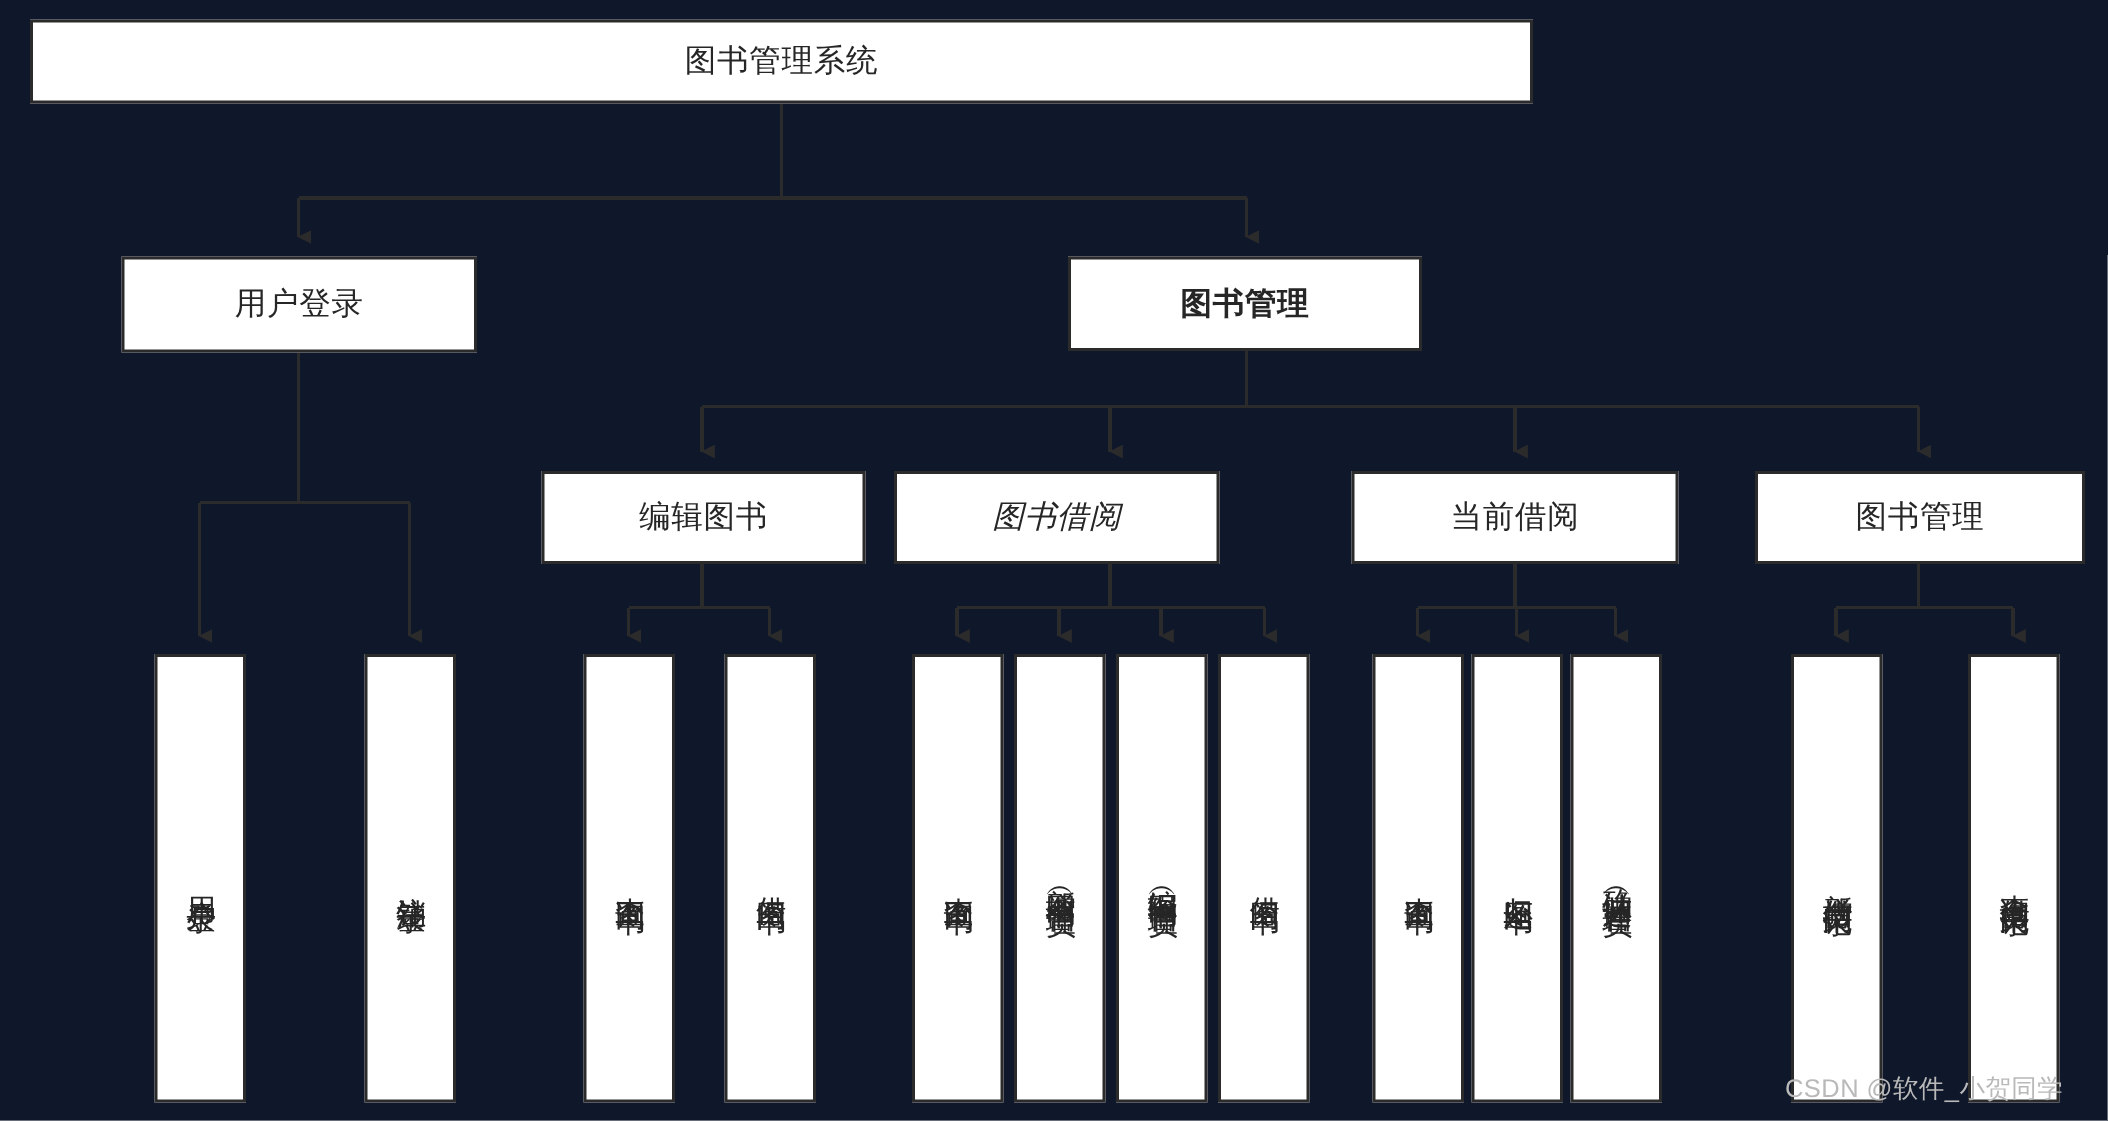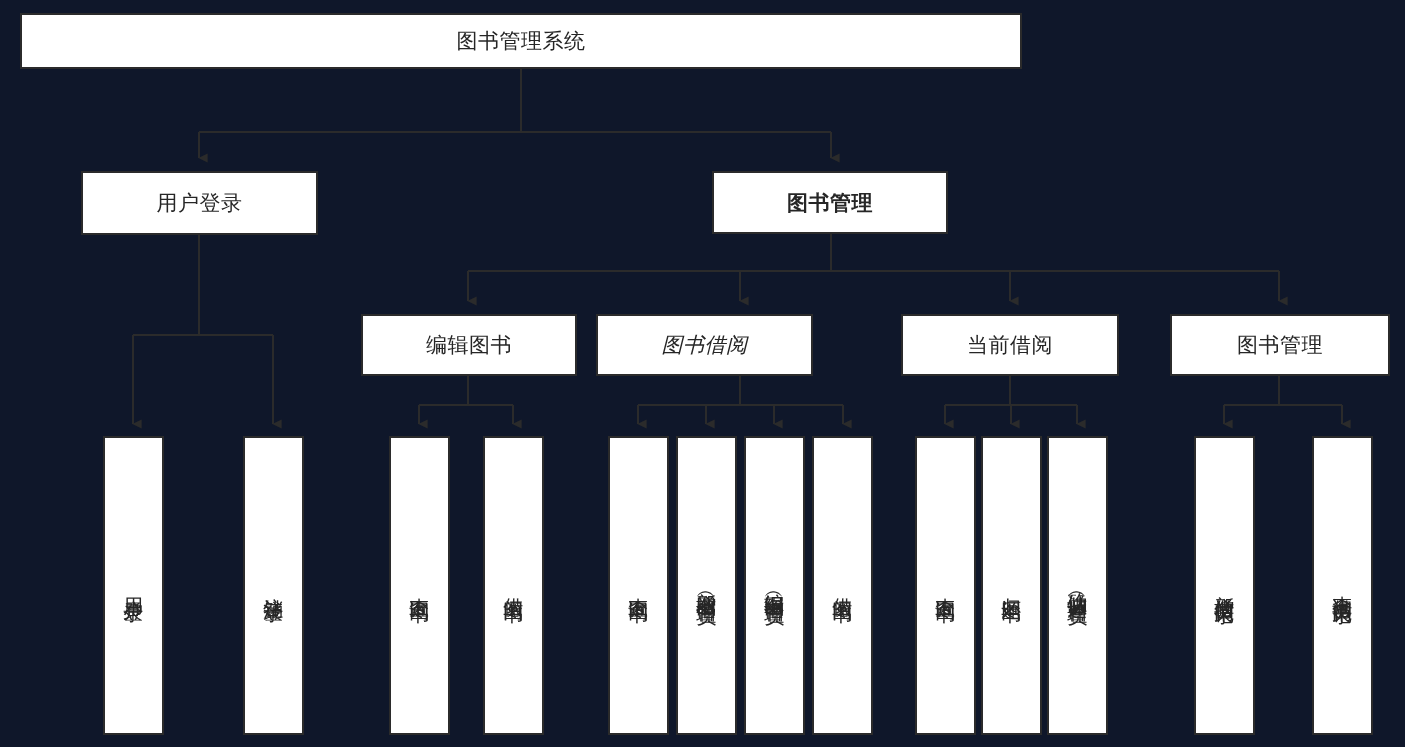--- a/index.html
+++ b/index.html
@@ -183,14 +183,15 @@
     <span class="node-label-v">确认归还（管理员）</span>
   </div>
 
   <div class="node-box leaf-box" style="left:1194px; top:436px; width:61px; height:299px;">
     <span class="node-label-v">新增借阅记录</span>
   </div>
   <div class="node-box leaf-box" style="left:1312px; top:436px; width:61px; height:299px;">
     <span class="node-label-v">查询借阅记录</span>
   </div>
 
+  <div class="watermark">CSDN @软件_小贺同学</div>
 
 </div>
 
 </body></html>

